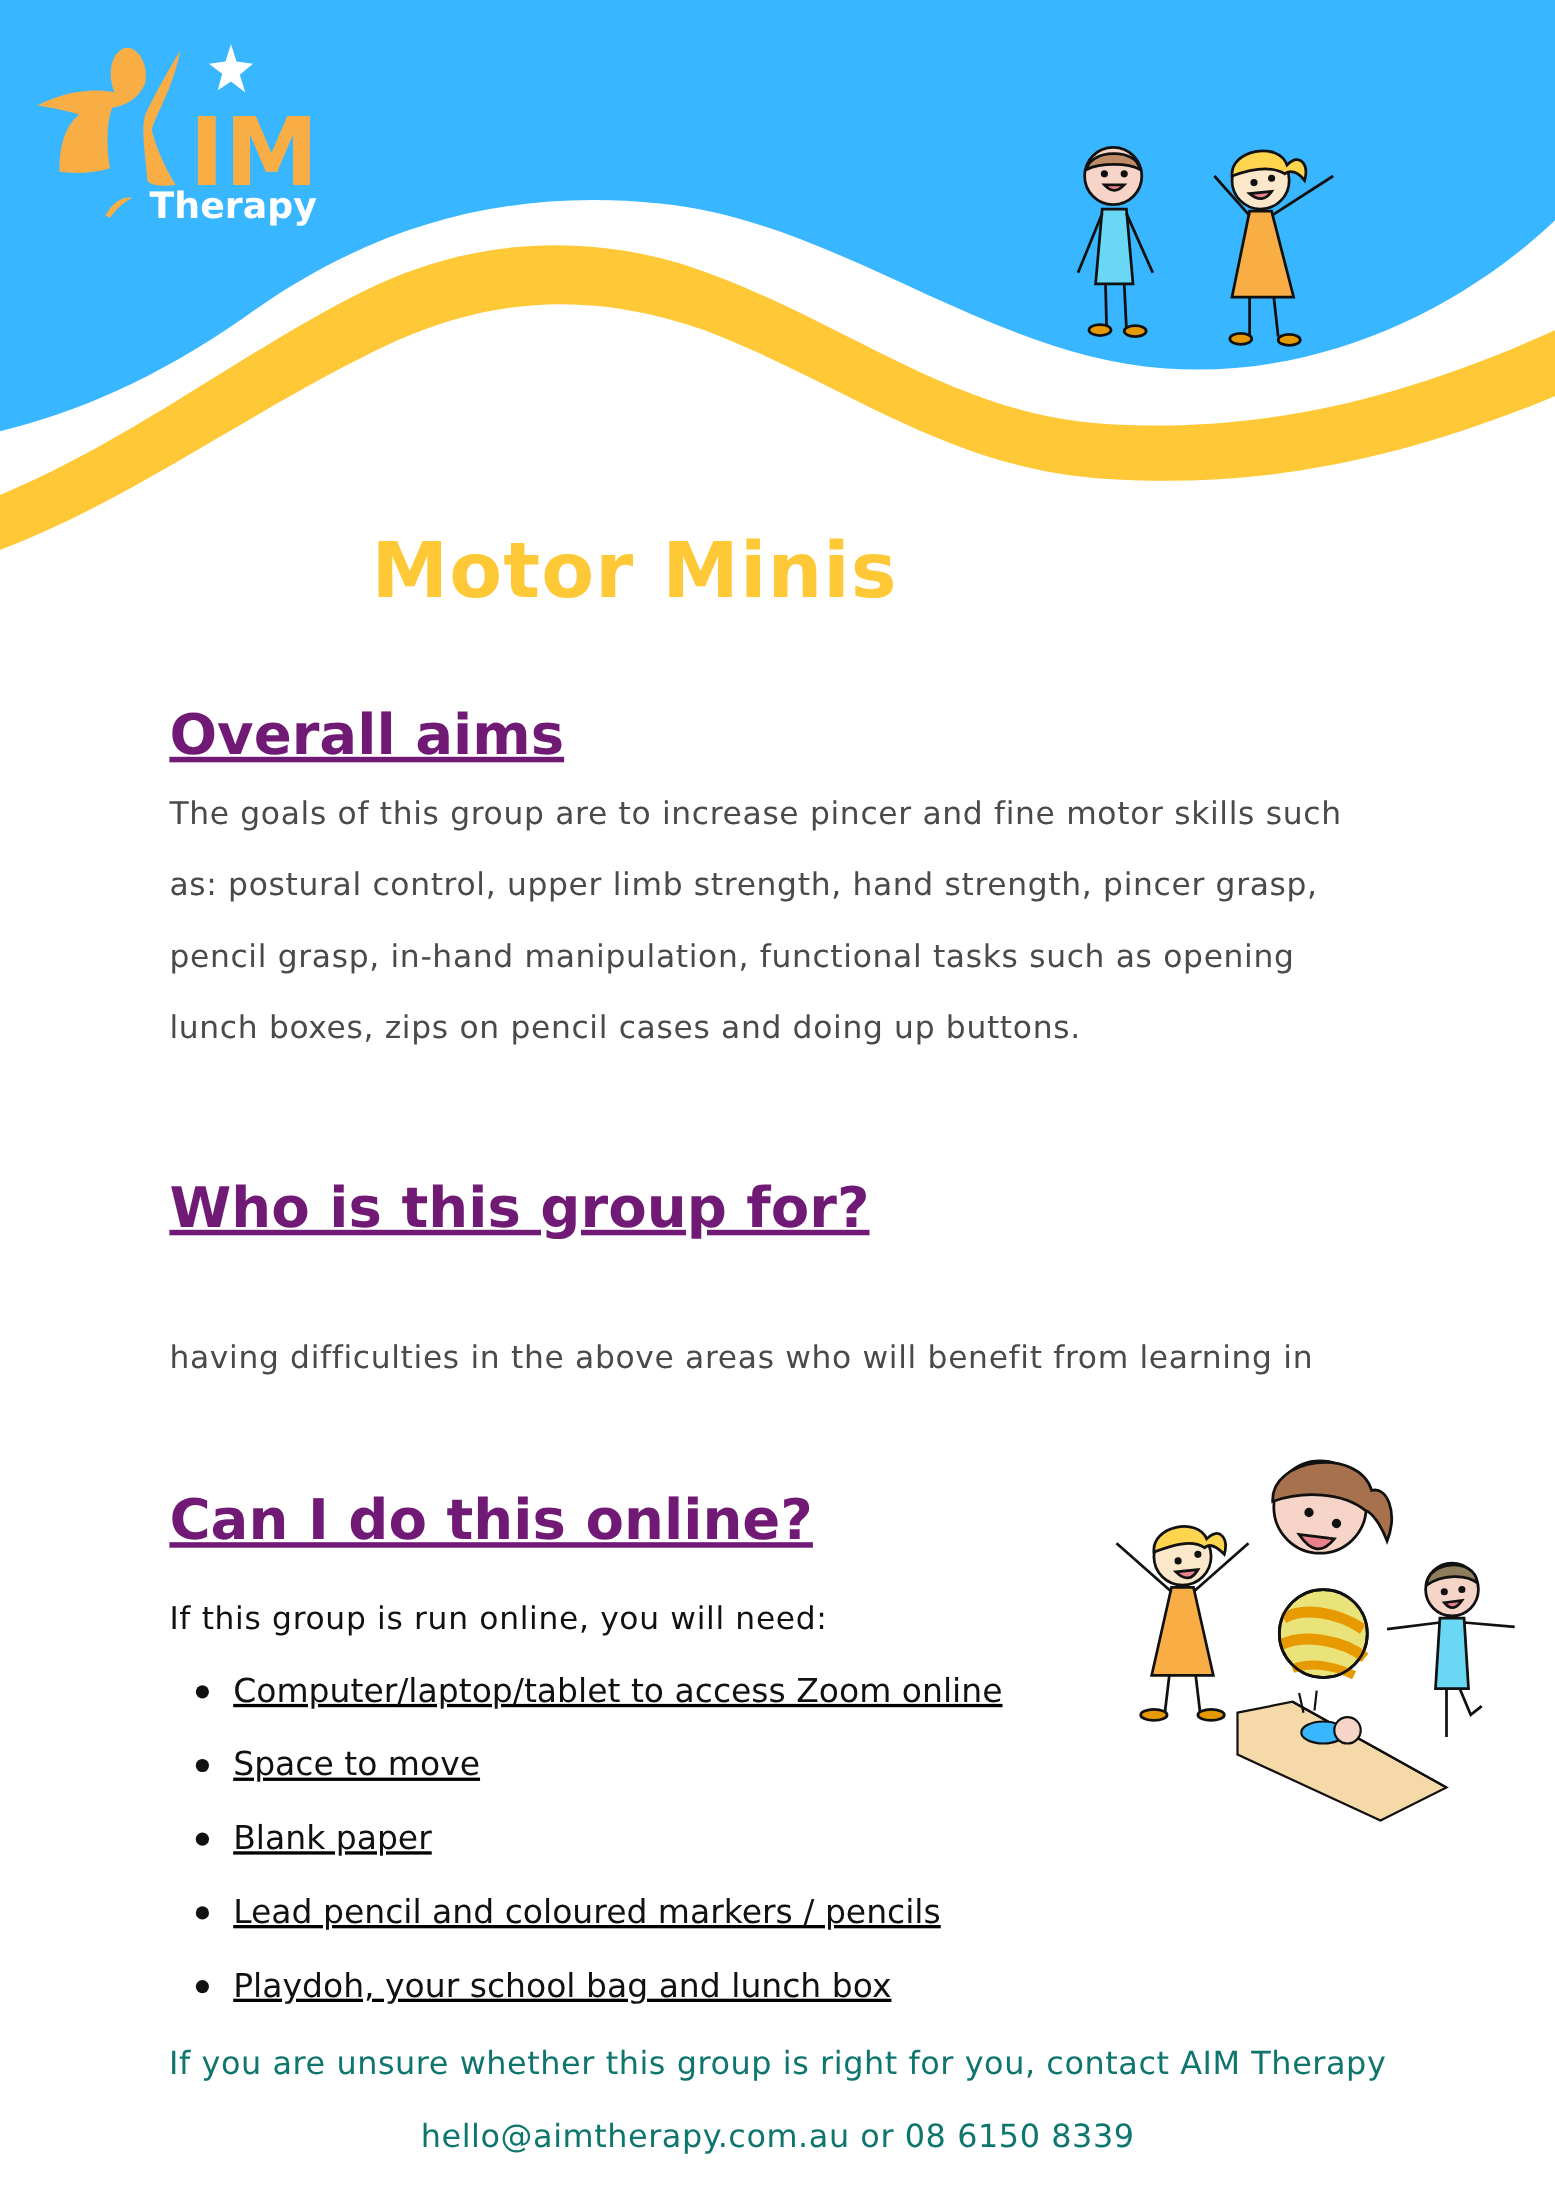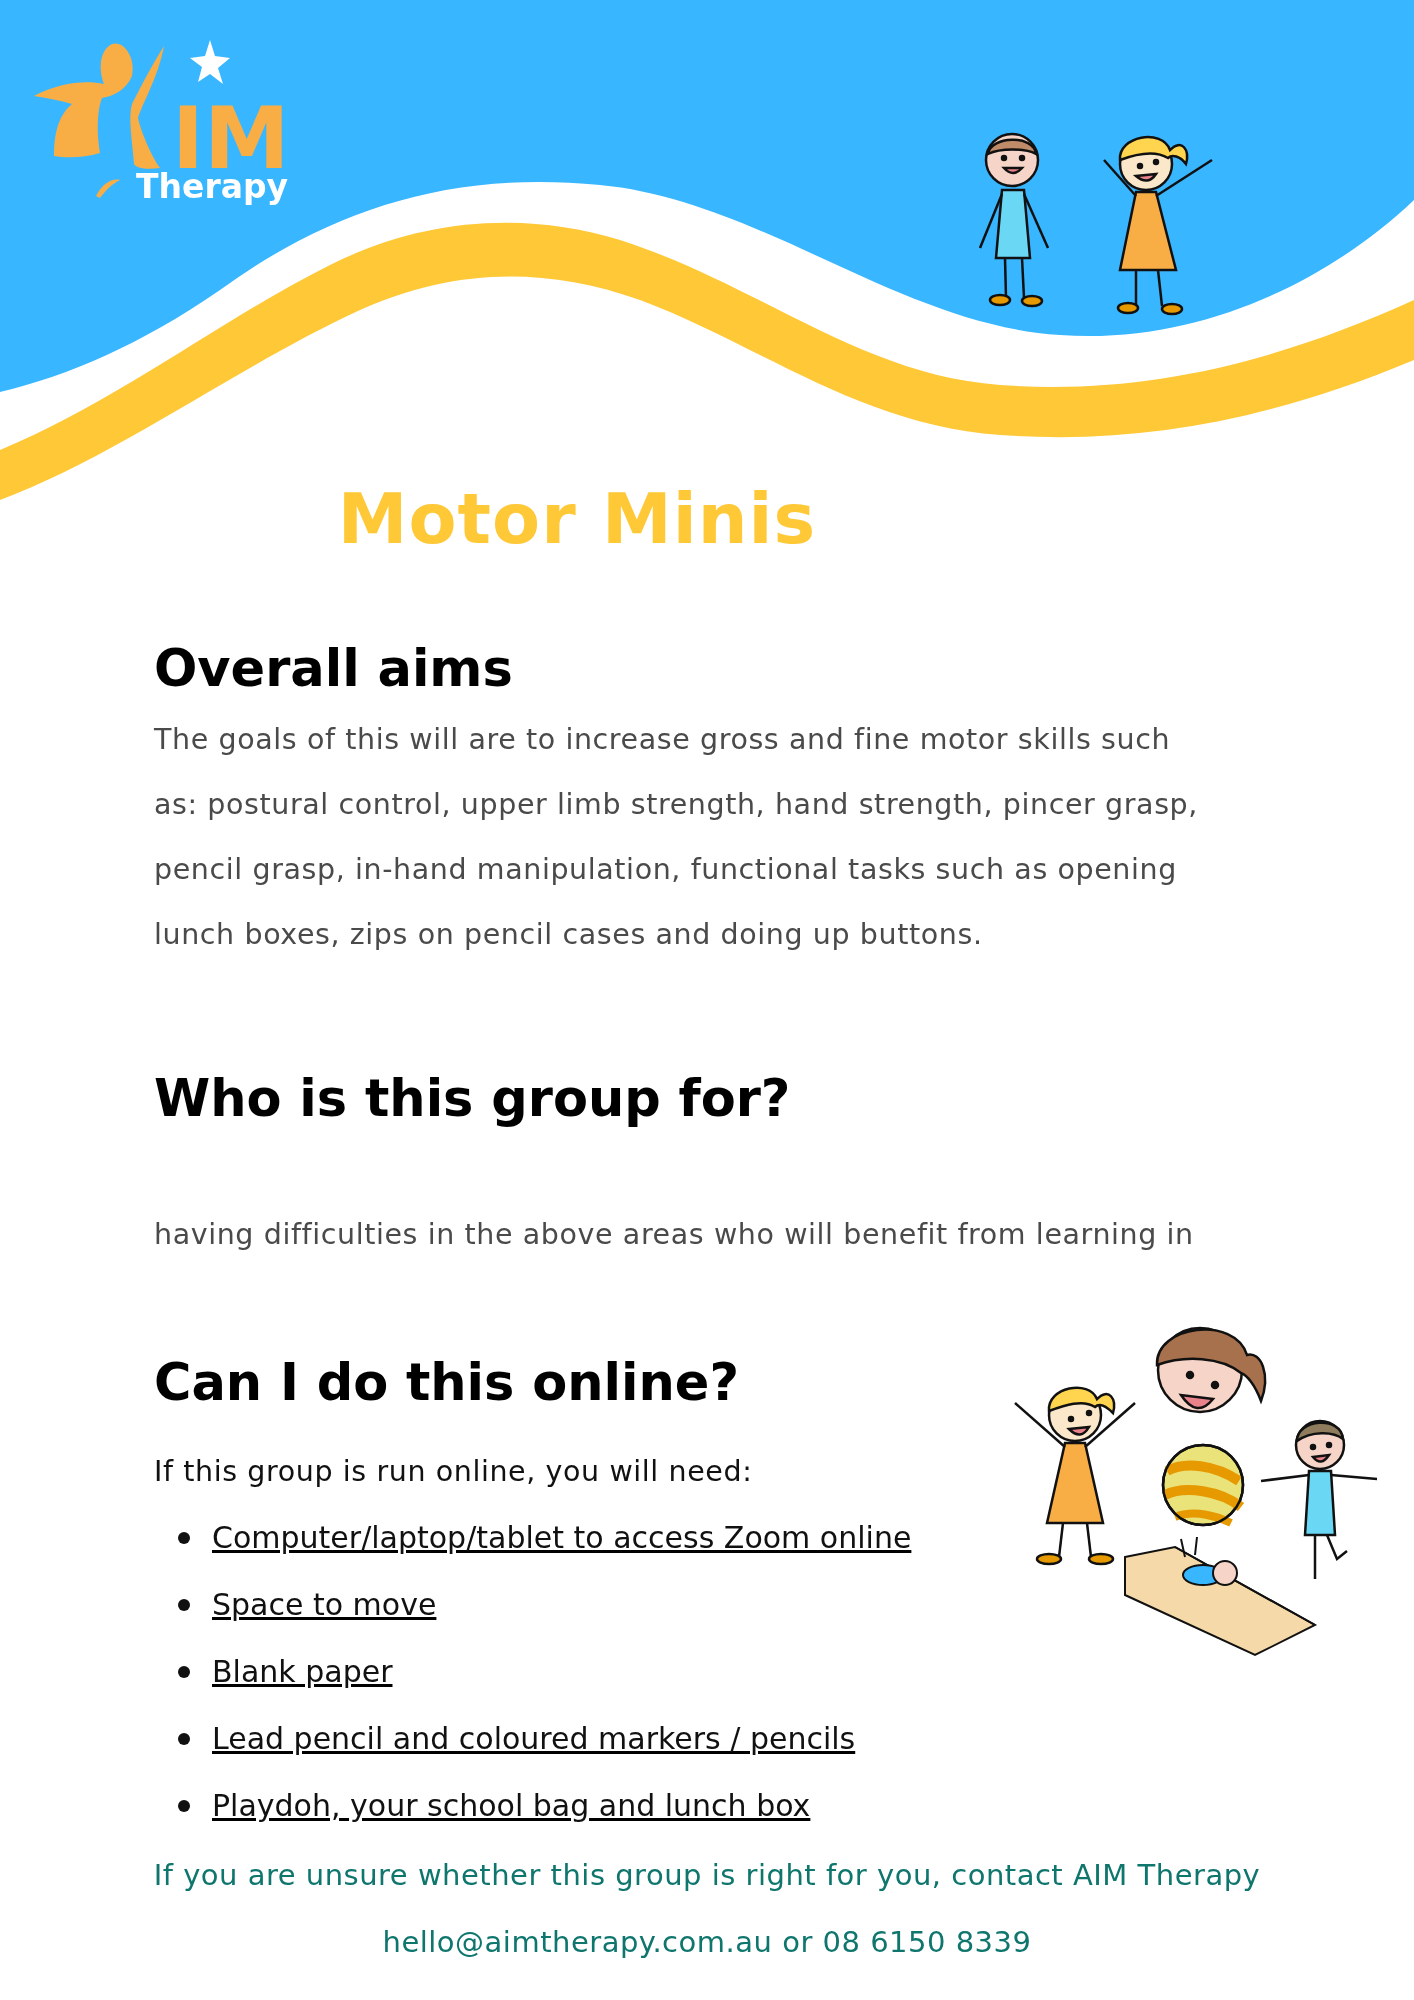--- a/index.html
+++ b/index.html
@@ -12,21 +12,21 @@
     .logo { position: absolute; left: 14px; top: 18px; width: 290px; height: 190px; }
     .kids-top { position: absolute; left: 950px; top: 120px; width: 290px; height: 200px; }
     .title {
       position: absolute; left: 0; width: 1154px; top: 478px; text-align: center;
       font-family: "DejaVu Sans", sans-serif; font-weight: bold; font-size: 70px;
       color: #FEC837; letter-spacing: 1px;
     }
     .section { position: absolute; left: 154px; width: 1180px; }
     .section h2 {
       margin: 0; font-family: "DejaVu Sans", sans-serif; font-weight: bold;
-      font-size: 51px; color: #000000; line-height: 1.2;
+      font-size: 51px; color: #701a75; line-height: 1.2; text-decoration: underline;
     }
     .section p {
       margin: 0; font-family: "DejaVu Sans", sans-serif; font-size: 28.5px;
       color: #4a4a4a; line-height: 65px; letter-spacing: 0.6px;
     }
     .sec1 { top: 638px; }
     .sec1 p { margin-top: 8px; }
     .sec2 { top: 1068px; }
     .sec2 p { margin-top: 8px; }
     .sec3 { top: 1352px; }
@@ -98,21 +98,21 @@
     <ellipse cx="178" cy="188" rx="10" ry="5" fill="#E69A00"></ellipse>
     <ellipse cx="222" cy="189" rx="10" ry="5" fill="#E69A00"></ellipse>
   </g>
 </svg>
 
 <div class="title">Motor Minis</div>
 
 <div class="section sec1">
   <h2>Overall aims</h2>
   <p>
-    <span>The goals of this will are to increase gross and fine motor skills such</span><br>
+    <span>The goals of this group are to increase pincer and fine motor skills such</span><br>
     <span>as: postural control, upper limb strength, hand strength, pincer grasp,</span><br>
     <span>pencil grasp, in-hand manipulation, functional tasks such as opening</span><br>
     <span>lunch boxes, zips on pencil cases and doing up buttons.</span>
   </p>
 </div>
 
 <div class="section sec2">
   <h2>Who is this group for?</h2>
   <p>
     <br>

